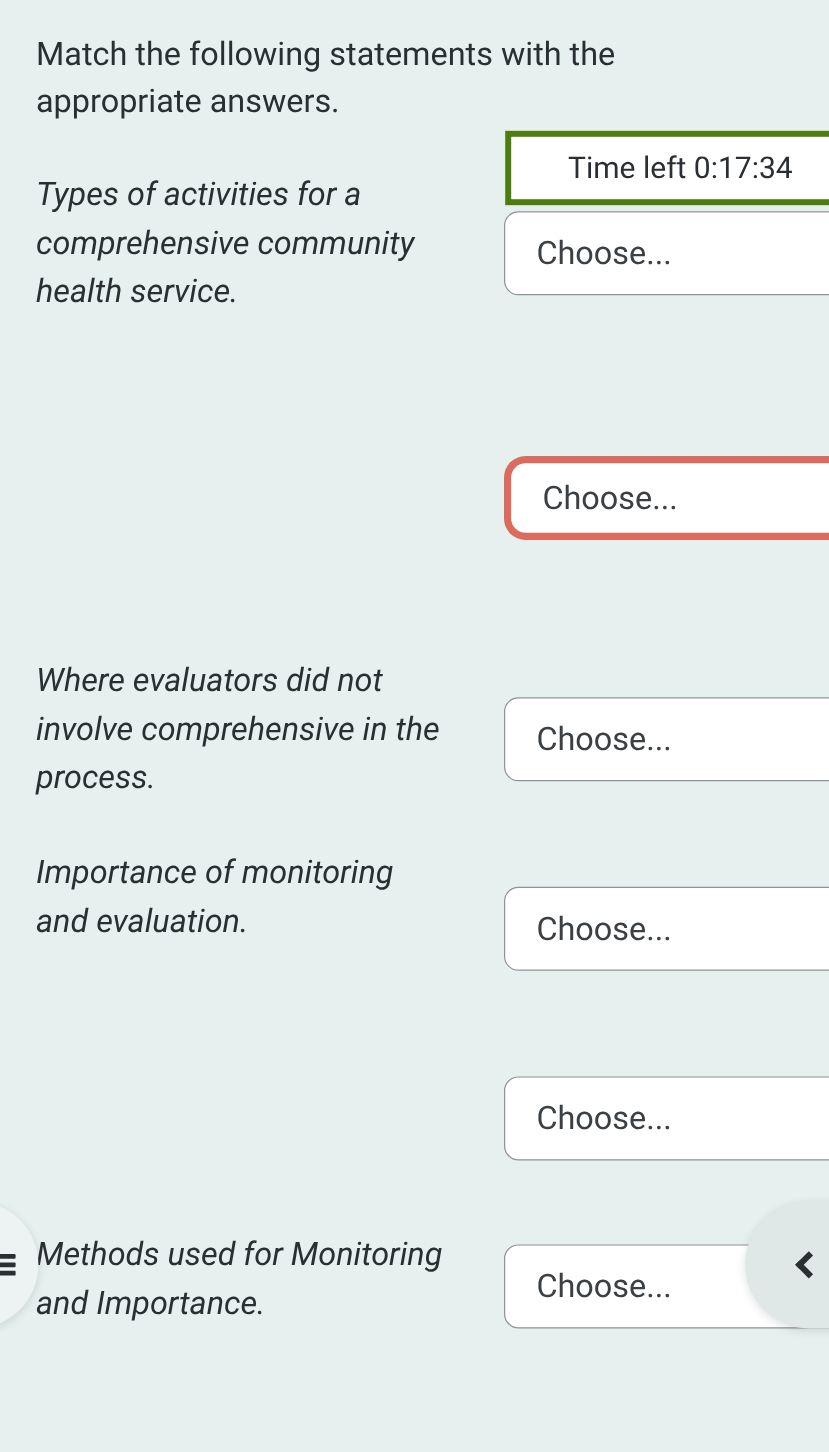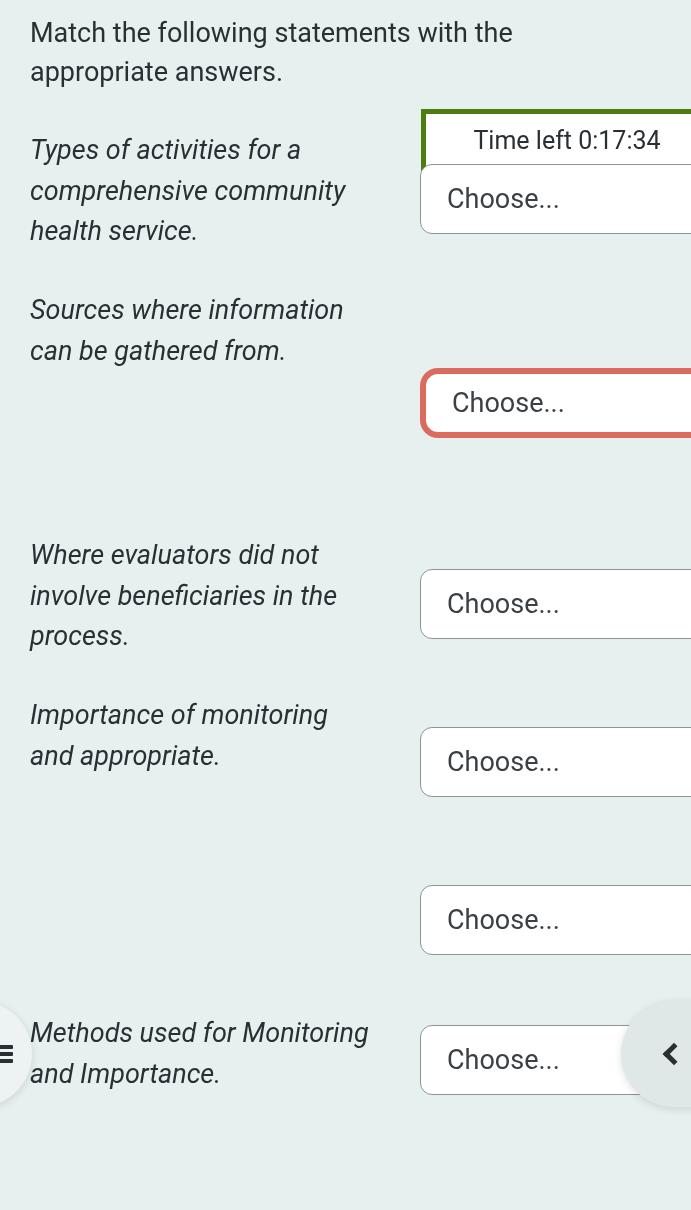--- a/index.html
+++ b/index.html
@@ -4,21 +4,21 @@
 <style>
   * { box-sizing: border-box; margin: 0; padding: 0; }
   html, body { width: 691px; height: 1210px; overflow: hidden; }
   body {
     background: #e6f0ef;
     font-family: -apple-system, BlinkMacSystemFont, "Segoe UI", Roboto, Arial, sans-serif;
     color: #2a2f33;
     position: relative;
   }
   .container {
-    padding: 14px 0 0 30px;
+    padding: 26px 0 0 30px;
     width: 100%;
     height: 100%;
     position: relative;
   }
   .instruction {
     font-size: 27px;
     line-height: 1.45;
     color: #2a2f33;
     max-width: 560px;
     margin-bottom: 18px;
@@ -148,35 +148,34 @@
   <div class="rows">
 
     <div class="row row-1">
       <div class="prompt">Types of activities for a comprehensive community health service.</div>
       <div class="select-box">
         <span>Choose...</span>
       </div>
     </div>
 
     <div class="row row-2">
-      <div class="prompt">Sources where information can be gathered from.</div>
       <div class="select-box focused">
         <span>Choose...</span>
       </div>
     </div>
 
     <div class="row row-3">
-      <div class="prompt">Where evaluators did not involve beneficiaries in the process.</div>
+      <div class="prompt">Where evaluators did not involve comprehensive in the process.</div>
       <div class="select-box">
         <span>Choose...</span>
       </div>
     </div>
 
     <div class="row row-4">
-      <div class="prompt">Importance of monitoring and appropriate.</div>
+      <div class="prompt">Importance of monitoring and evaluation.</div>
       <div class="select-box">
         <span>Choose...</span>
       </div>
     </div>
 
     <div class="row row-5">
       <div class="select-box">
         <span>Choose...</span>
       </div>
     </div>

